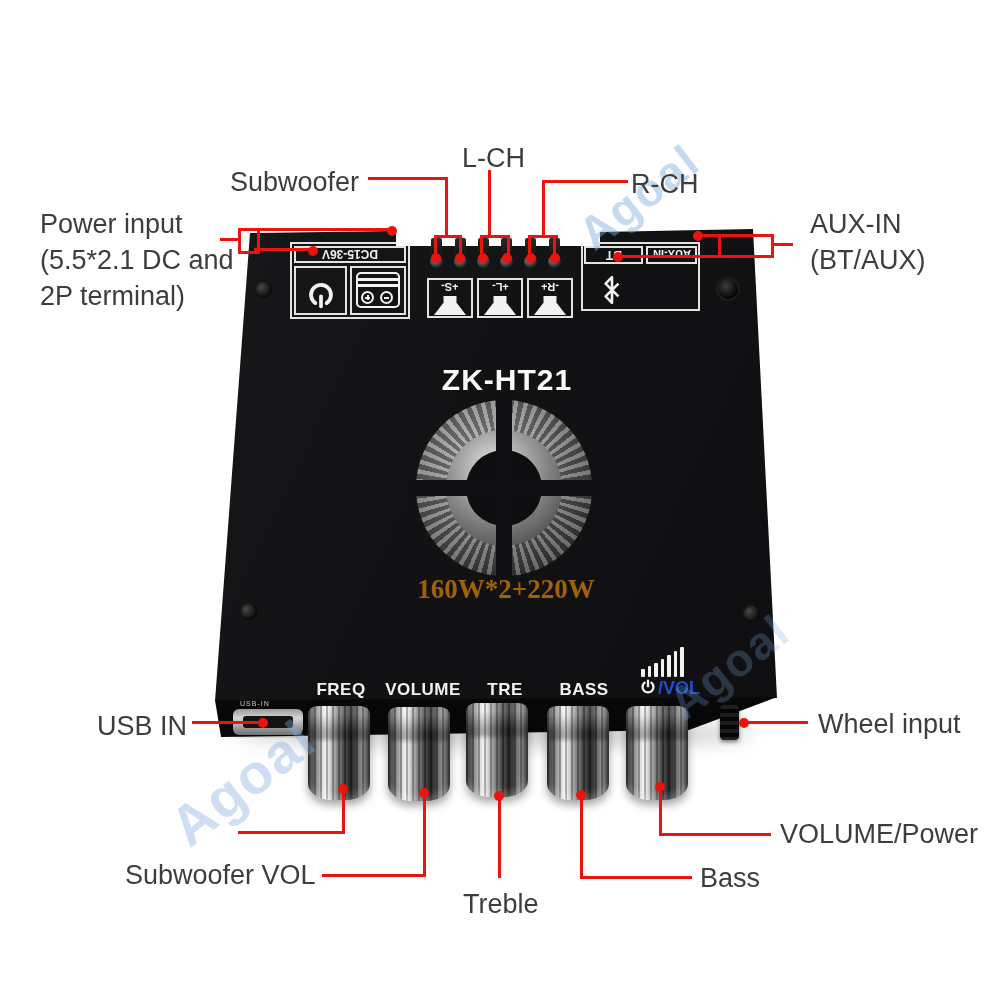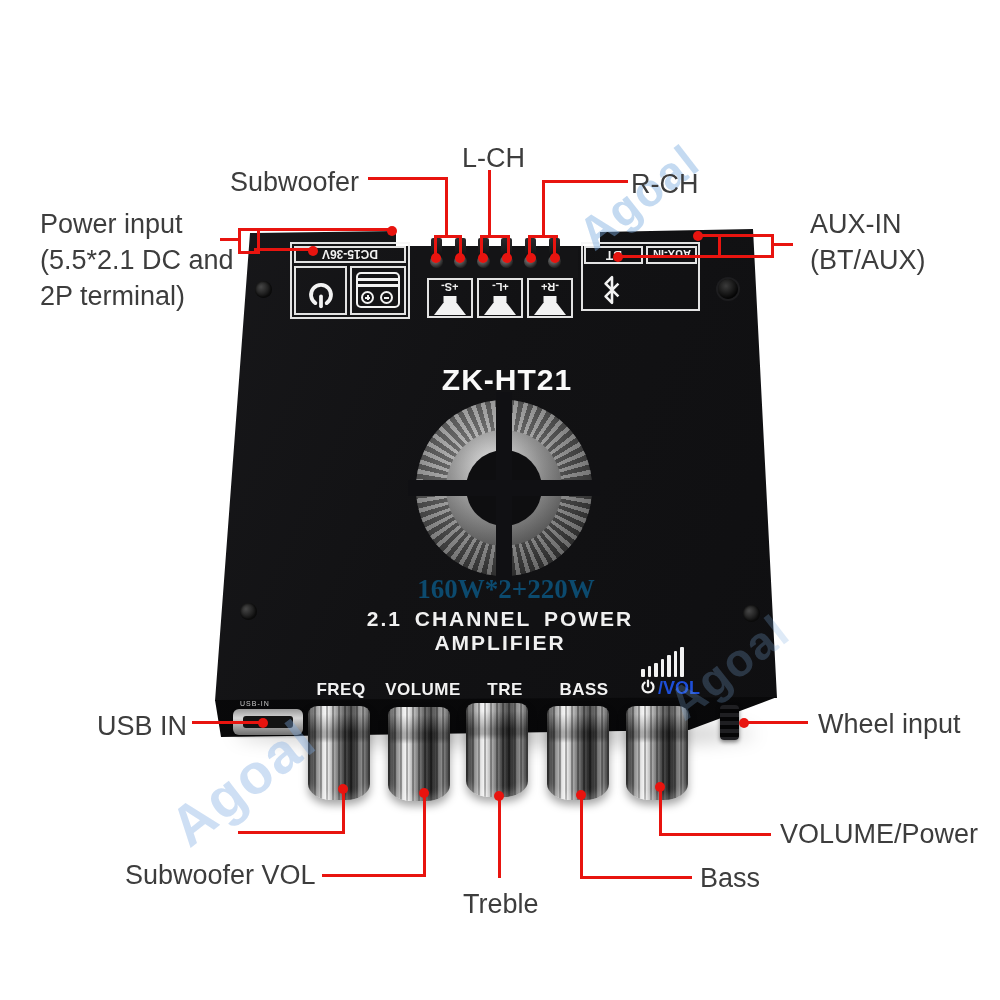--- a/index.html
+++ b/index.html
@@ -41,21 +41,21 @@
   .hs-shade{position:absolute;left:416px;top:400px;width:176px;height:176px;border-radius:50%;z-index:5;
     background:radial-gradient(circle at 42% 36%,rgba(255,255,255,.30),rgba(0,0,0,.42) 75%);}
   .hs-inner{position:absolute;left:446px;top:430px;width:116px;height:116px;border-radius:50%;z-index:5;
     background:radial-gradient(circle at 45% 35%,#e0e0e0,#9a9a9a 45%,#6f6f6f 80%);}
   .hs-hole{position:absolute;left:466px;top:450px;width:76px;height:76px;border-radius:50%;z-index:5;background:#0e0e10;}
   .hs-gap-v{position:absolute;left:496px;top:392px;width:16px;height:192px;background:#101013;z-index:5;}
   .hs-gap-h{position:absolute;left:408px;top:480px;width:192px;height:16px;background:#101013;z-index:5;}
   
   .brand{position:absolute;left:407px;top:363px;width:200px;text-align:center;color:#fafafa;
     font-size:30px;font-weight:bold;letter-spacing:1px;z-index:7;}
-  .rating{position:absolute;left:356px;top:574px;width:300px;text-align:center;color:#0c4a6e;
+  .rating{position:absolute;left:356px;top:574px;width:300px;text-align:center;color:#a16207;
     font-family:"Liberation Serif",serif;font-size:27px;font-weight:bold;z-index:7;}
   .amp-title{position:absolute;left:300px;top:607px;width:400px;text-align:center;color:#f0f0f0;
     font-size:21px;font-weight:bold;letter-spacing:2px;word-spacing:5px;z-index:7;}
   .knob-lbl{position:absolute;top:680px;transform:translateX(-50%);color:#f2f2f2;
     font-size:17px;font-weight:bold;letter-spacing:.5px;z-index:7;white-space:nowrap;}
   
   .knob{position:absolute;width:62px;height:94px;z-index:8;
     border-radius:10px 10px 24px 24px / 8px 8px 16px 16px;
     background:
       repeating-linear-gradient(90deg,rgba(0,0,0,.30) 0 2px,rgba(255,255,255,.06) 2px 4px,rgba(0,0,0,0) 4px 6px),
@@ -168,21 +168,20 @@
     <div class="hs-fins"></div>
     <div class="hs-inner"></div>
     <div class="hs-shade"></div>
     <div class="hs-hole"></div>
     <div class="hs-gap-v"></div>
     <div class="hs-gap-h"></div>
   </div>
 
   <div class="brand">ZK-HT21</div>
   <div class="rating">160W*2+220W</div>
-  <div class="amp-title">2.1 CHANNEL POWER AMPLIFIER</div>
 
   <div class="knob-lbl" style="left:341px;">FREQ</div>
   <div class="knob-lbl" style="left:423px;">VOLUME</div>
   <div class="knob-lbl" style="left:505px;">TRE</div>
   <div class="knob-lbl" style="left:584px;">BASS</div>
   <div class="bars">
     <i style="height:8px"></i>
       <i style="height:11px"></i>
       <i style="height:14px"></i>
       <i style="height:18px"></i>

